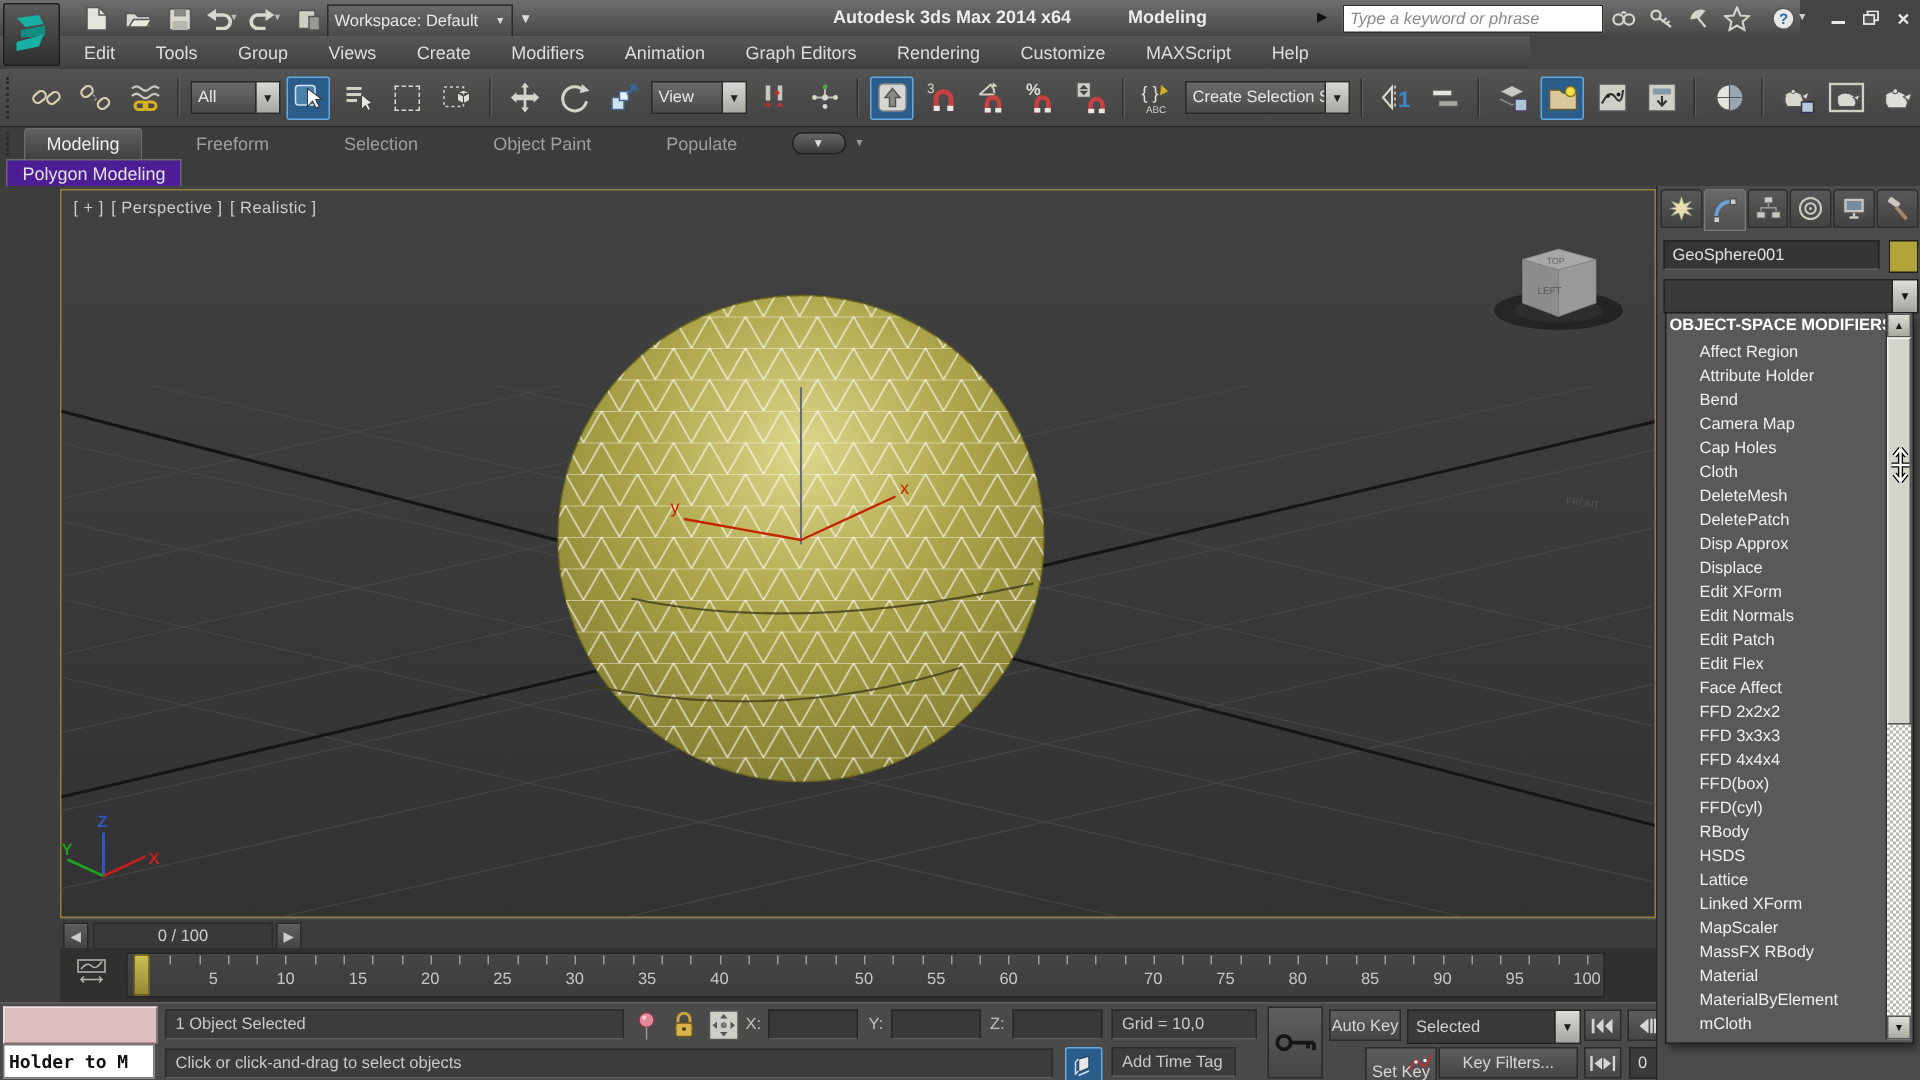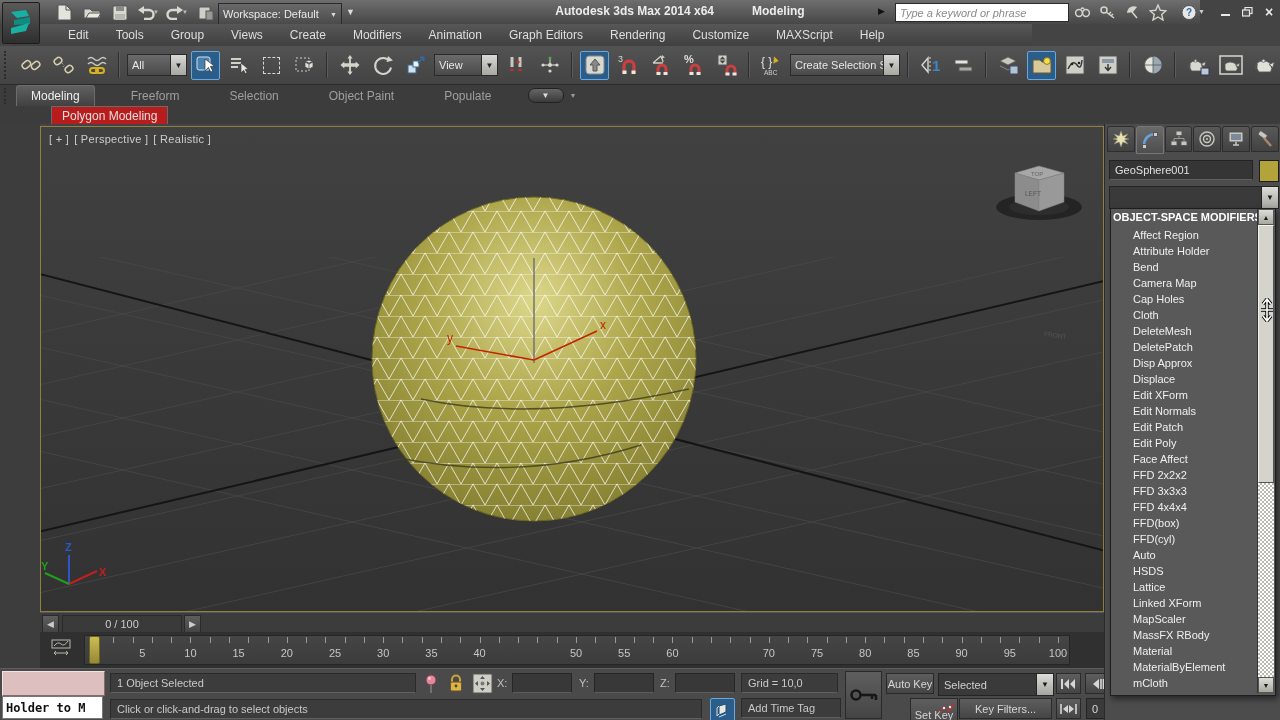--- a/index.html
+++ b/index.html
@@ -2,21 +2,21 @@
 <html><head>
 <meta charset="utf-8">
 <style>
   html,body{margin:0;padding:0;background:#222;}
   #app{position:relative;width:1280px;height:720px;overflow:hidden;
        font-family:"Liberation Sans",sans-serif;font-size:11px;color:#d8d8d8;
        background:#444;user-select:none;}
   .abs{position:absolute;}
   
   #titlebar{left:0;top:0;width:1152px;height:24px;background:linear-gradient(#6e6e6e,#474747);padding-left:48px;}
-  #menubar{left:12px;top:24px;width:1020px;height:22px;background:linear-gradient(#575757,#404040);border-bottom:1px solid #2c2c2c;}
+  #menubar{left:0;top:24px;width:1020px;height:22px;background:linear-gradient(#575757,#404040);border-bottom:1px solid #2c2c2c;}
   #logo{left:2px;top:2px;width:36px;height:40px;background:linear-gradient(#5a5a5a,#2e2e2e);border:1px solid #1d1d1d;border-radius:2px;display:flex;align-items:center;justify-content:center;z-index:5;}
   .qbtn{top:3px;width:24px;height:19px;display:flex;align-items:center;justify-content:center;}
   .title-text{font-weight:bold;color:#ececec;font-size:12px;}
   #win-title{left:440px;top:4px;width:480px;display:flex;gap:38px;justify-content:center;}
   #search-box{left:895px;top:3px;width:172px;height:17px;background:#fff;border:1px solid #2a2a2a;}
   #search-box input{width:100%;height:100%;border:0;outline:0;font-family:"Liberation Sans",sans-serif;font-size:11px;font-style:italic;color:#555;padding:0 4px;box-sizing:border-box;background:transparent;}
   #search-box input::placeholder{color:#8a8a8a;font-style:italic;}
   .tico{top:2px;width:22px;height:20px;display:flex;align-items:center;justify-content:center;}
   .winbtn{top:4px;width:18px;height:15px;display:flex;align-items:center;justify-content:center;color:#e8e8e8;font-size:12px;}
   
@@ -30,21 +30,21 @@
   .ti.active{background:#2b5d8b;border:1px solid #66a9e0;}
   .ddl{height:20px;background:linear-gradient(#6a6a6a,#4a4a4a);border:1px solid #2a2a2a;display:flex;align-items:center;color:#e8e8e8;}
   .ddl .txt{flex:1;padding:0 4px;overflow:hidden;white-space:nowrap;}
   .ddl .arw{width:15px;height:100%;background:linear-gradient(#d8d8d4,#a8a8a2);color:#222;display:flex;align-items:center;justify-content:center;font-size:8px;border-left:1px solid #2a2a2a;}
   
   #ribbon-tabs{left:0;top:85px;width:1280px;height:21px;background:#3c3c3c;display:flex;align-items:flex-end;gap:0;border-bottom:1px solid #2e2e2e;}
   .ribbon-tab{padding:3px 14px;color:#9f9f9f;font-size:12px;margin-right:22px;}
   .ribbon-tab.active{background:linear-gradient(#606060,#414141);border:1px solid #6c6c6c;border-bottom:none;border-radius:3px 3px 0 0;color:#efefef;}
   #ribbon-min{width:34px;height:13px;background:linear-gradient(#666,#3a3a3a);border:1px solid #222;border-radius:7px;color:#ddd;font-size:8px;display:flex;align-items:center;justify-content:center;margin-bottom:3px;}
   #ribbon-panelrow{left:0;top:106px;width:1280px;height:18px;background:#3c3c3c;}
-  #poly-tab{left:4px;top:0px;height:17px;padding:0 10px;background:#b91c1c;border:1px solid #6a6a6a;border-bottom:none;display:flex;align-items:center;color:#e0e0e0;font-size:12px;margin-left:47px;}
+  #poly-tab{left:4px;top:0px;height:17px;padding:0 10px;background:#4c1d95;border:1px solid #6a6a6a;border-bottom:none;display:flex;align-items:center;color:#e0e0e0;font-size:12px;}
   
   #left-strip{left:0;top:124px;width:40px;height:546px;background:#3d3d3d;}
   #vp-flyout{left:10px;top:594px;width:18px;height:16px;background:#4a4a4a;border:1px solid #2a2a2a;color:#ccc;font-size:9px;display:flex;align-items:center;justify-content:center;}
   #viewport{left:40px;top:126px;width:1064px;height:486px;border:1px solid #8f8040;box-sizing:border-box;background:linear-gradient(#414141,#323232);}
   #vp-label{left:8px;top:6px;display:flex;gap:5px;color:#cdcdcd;font-size:11px;letter-spacing:.3px;}
   
   #trackbar{left:40px;top:612px;width:1064px;height:20px;background:#3c3c3c;border-top:1px solid #555;}
   .tb-btn{top:2px;width:15px;height:16px;background:linear-gradient(#5e5e5e,#444);border:1px solid #2a2a2a;color:#ccc;display:flex;align-items:center;justify-content:center;font-size:9px;}
   #frame-display{left:22px;top:2px;width:118px;height:16px;background:#3a3a3a;border:1px solid #2a2a2a;border-bottom-color:#5c5c5c;color:#ccc;display:flex;align-items:center;justify-content:center;}
   #timeline{left:40px;top:632px;width:1064px;height:36px;background:#303030;}
@@ -657,21 +657,21 @@
     <span class="abs coord-label" style="left:660px;top:8px;">Z:</span>
     <div class="abs coord-field" style="left:675px;top:4px;width:58px;"></div>
 
     <div class="abs inset" style="left:741px;top:4px;width:97px;height:20px;">Grid = 10,0</div>
     <div class="abs" style="left:710px;top:29px;width:23px;height:22px;background:#2b5d8b;border:1px solid #66a9e0;border-radius:2px;display:flex;align-items:center;justify-content:center;">
       <svg width="15" height="15" viewBox="0 0 15 15">
           <path d="M4 3 l7-2 v8 l-7 3Z" fill="#e8e8e2" stroke="#2a4a6a"></path>
           <path d="M4 3 l-2 2 v8 l2-2 M4 14 l7-3" fill="none" stroke="#cfe0f0"></path>
         </svg>
     </div>
-    <div class="abs inset" style="left:741px;top:29px;width:100px;height:20px;">Add Time Tag</div>
+    <div class="abs inset" style="left:741px;top:29px;width:83px;height:20px;">Add Time Tag</div>
 
     <div class="abs sbtn" style="left:845px;top:2px;width:37px;height:48px;">
       <svg width="30" height="22" viewBox="0 0 30 22">
           <circle cx="7" cy="11" r="4.5" fill="none" stroke="#161616" stroke-width="2.5"></circle>
           <path d="M11 11 H27 M23 11 v4 M27 11 v5" stroke="#161616" stroke-width="2.5" fill="none"></path>
         </svg>
     </div>
     <div class="abs sbtn" style="left:886px;top:4px;width:48px;height:21px;">Auto Key</div>
     <div class="abs sbtn" style="left:910px;top:29px;width:48px;height:33px;">Set Key</div>
 
@@ -806,28 +806,28 @@
         <div class="mod-item">Camera Map</div>
         <div class="mod-item">Cap Holes</div>
         <div class="mod-item">Cloth</div>
         <div class="mod-item">DeleteMesh</div>
         <div class="mod-item">DeletePatch</div>
         <div class="mod-item">Disp Approx</div>
         <div class="mod-item">Displace</div>
         <div class="mod-item">Edit XForm</div>
         <div class="mod-item">Edit Normals</div>
         <div class="mod-item">Edit Patch</div>
-        <div class="mod-item">Edit Poly</div>
+        <div class="mod-item">Edit Flex</div>
         <div class="mod-item">Face Affect</div>
         <div class="mod-item">FFD 2x2x2</div>
         <div class="mod-item">FFD 3x3x3</div>
         <div class="mod-item">FFD 4x4x4</div>
         <div class="mod-item">FFD(box)</div>
         <div class="mod-item">FFD(cyl)</div>
-        <div class="mod-item">Auto</div>
+        <div class="mod-item">RBody</div>
         <div class="mod-item">HSDS</div>
         <div class="mod-item">Lattice</div>
         <div class="mod-item">Linked XForm</div>
         <div class="mod-item">MapScaler</div>
         <div class="mod-item">MassFX RBody</div>
         <div class="mod-item">Material</div>
         <div class="mod-item">MaterialByElement</div>
         <div class="mod-item">mCloth</div>
       </div>
     <div id="mod-scroll" class="abs">

